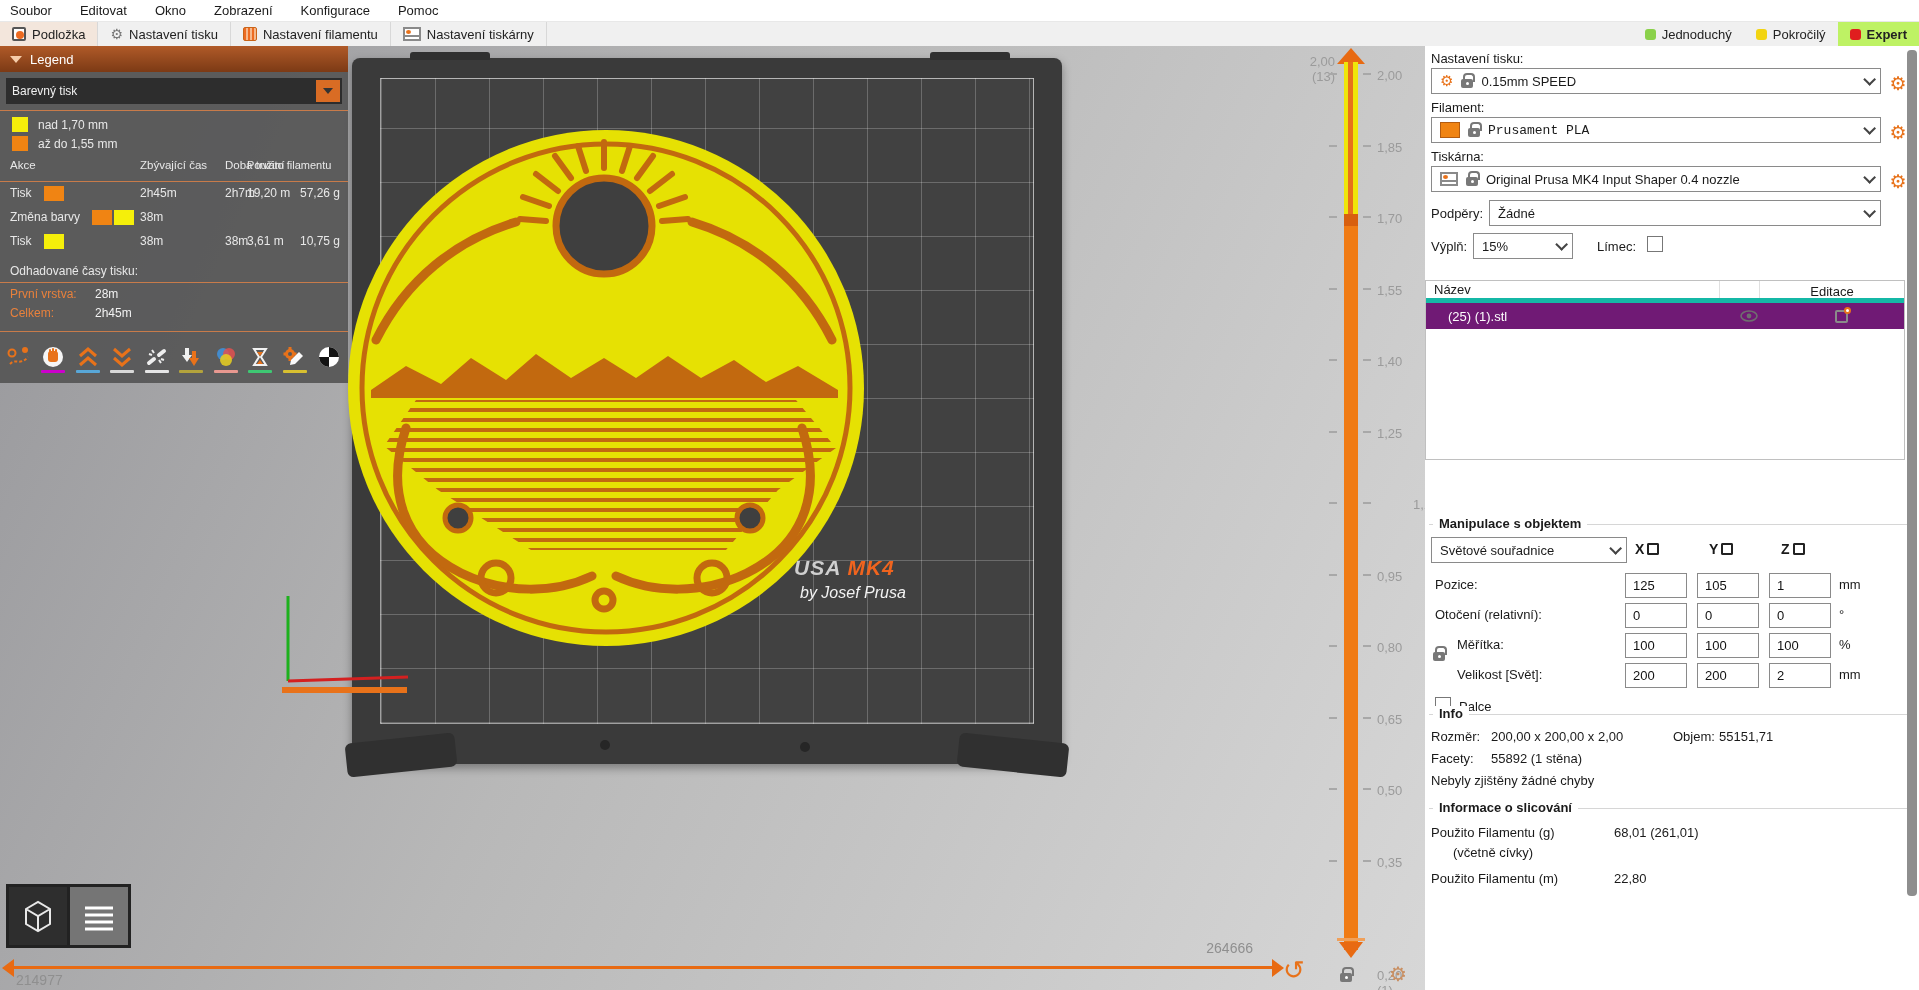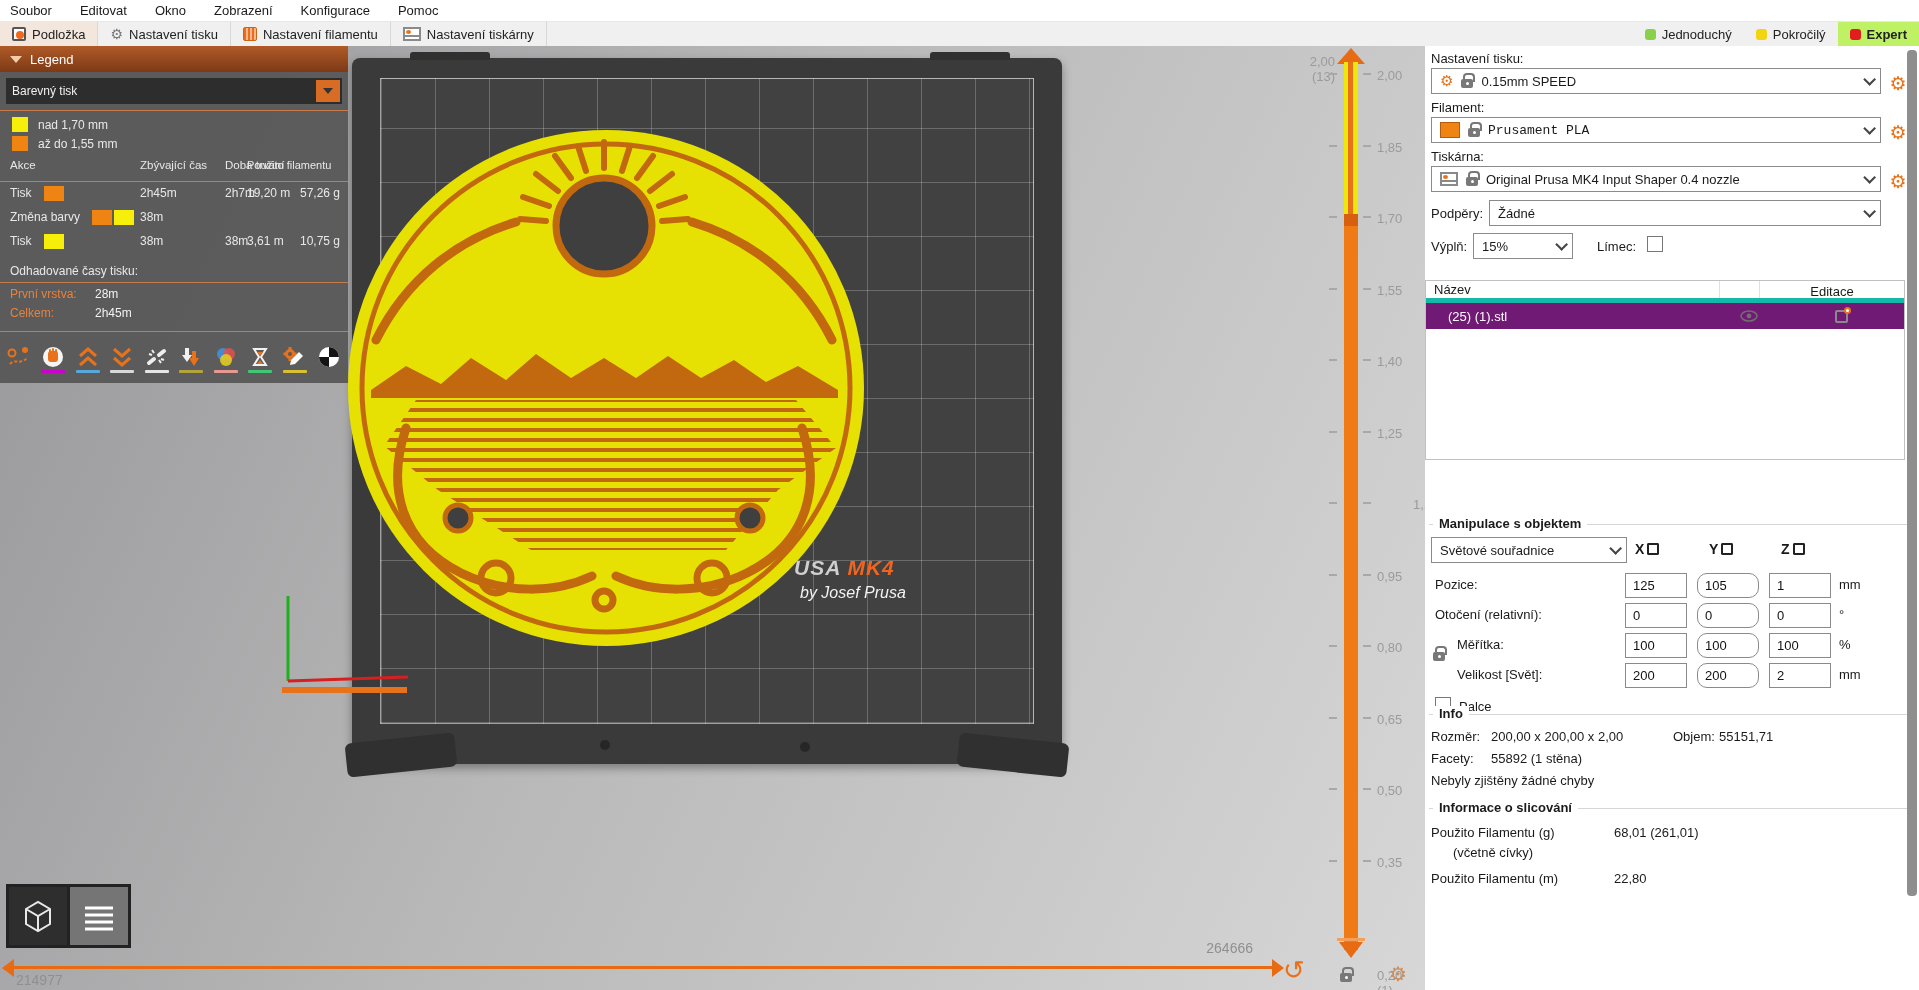--- a/index.html
+++ b/index.html
@@ -119,21 +119,21 @@
   .editicon i { position:absolute; right:-5px; top:-5px; width:7px; height:7px; border-radius:50%; border:2px solid #e8721a; background:#fff; }
 
   fieldset { position:absolute; border:none; border-top:1px solid #d6d6d6; left:0; width:480px; padding-top:4px;}
   fieldset .ftitle { position:absolute; top:-9px; left:4px; background:#fff; padding:0 6px; font-weight:bold; }
   .axhead { position:absolute; font-weight:bold; font-size:14px; }
   .axhead .axicon { display:inline-block; width:12px; height:12px; border:2px dashed #222; border-radius:2px; vertical-align:-1px; margin-left:3px;}
   .man-row { position:absolute; left:6px; width:470px; height:26px; }
   .man-row .rlab { position:absolute; left:0; top:4px; }
   .man-row input { position:absolute; top:0; width:62px; height:25px; border:1px solid #8a8a8a; font-size:13px; padding-left:7px; font-family:"Liberation Sans",sans-serif; color:#111;}
   .man-row .unit { position:absolute; left:404px; top:4px; }
-  .mi-x { left:190px; } .mi-y { left:262px;border-radius:10px; } .mi-z { left:334px; }
+  .mi-x { left:190px; } .mi-y { left:262px; } .mi-z { left:334px; }
   .inforow { position:absolute; font-size:13px; }
   #exportbar { position:absolute; left:0; top:902px; width:494px; height:42px; background:#e4e4e4; border-top:1px solid #cfcfcf; display:flex; align-items:center; justify-content:center; font-weight:bold; font-size:14px; }
   #sb-scroll { position:absolute; right:2px; top:4px; width:10px; height:846px; background:#8e8e8e; border-radius:4px; }
 </style>
 </head>
 <body>
 
 <div id="app">
 
   <div id="menubar">

